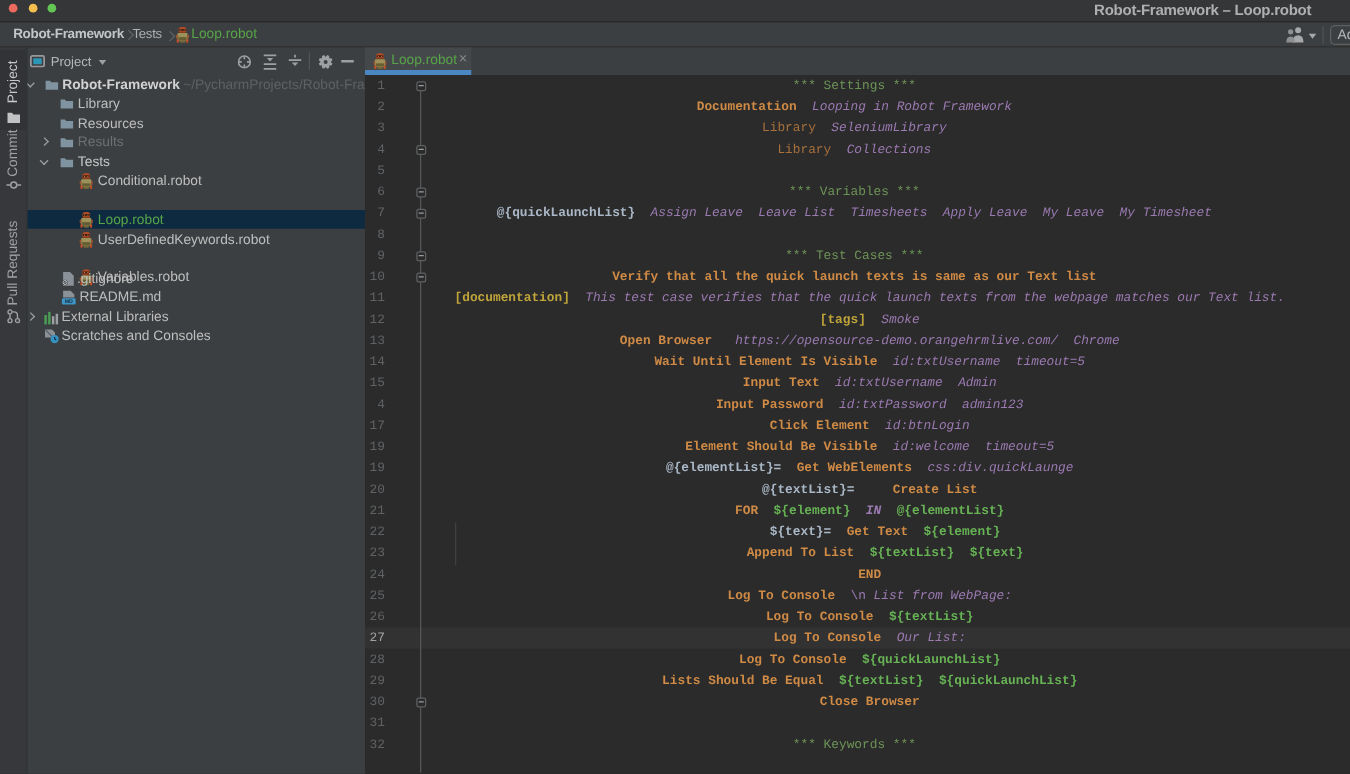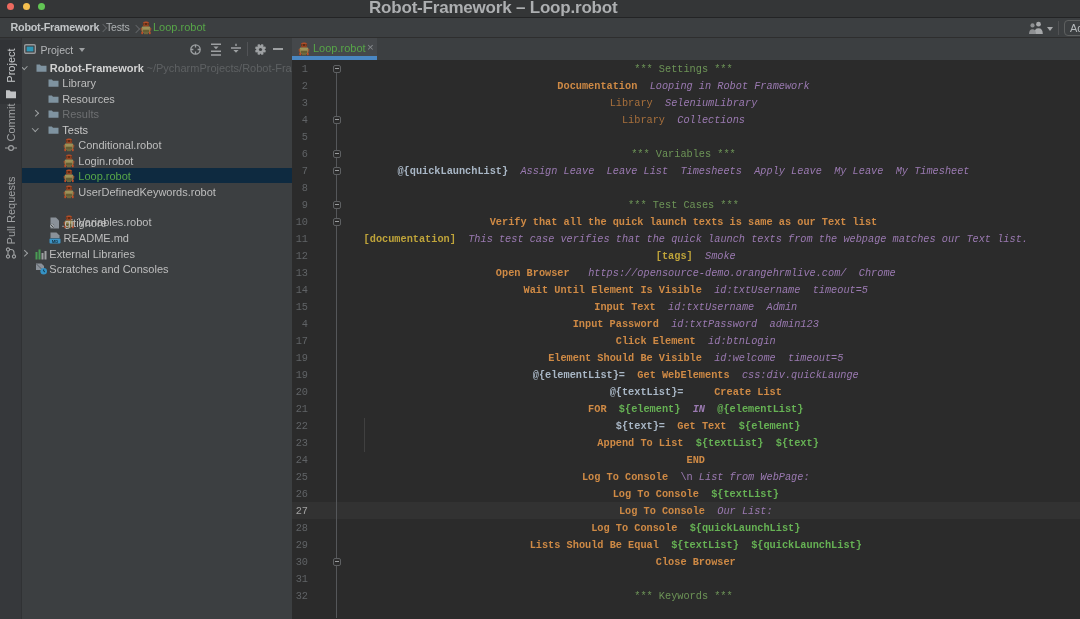--- a/index.html
+++ b/index.html
@@ -1,21 +1,21 @@
 <!DOCTYPE html>
 <html><head>
 <meta charset="utf-8">
 <style>
 html,body{margin:0;padding:0;width:1080px;height:619px;overflow:hidden;background:#2b2b2b;
 font-family:"Liberation Sans",sans-serif;}
 *{box-sizing:border-box;}
 .abs{position:absolute;}
 
 #titlebar{position:absolute;left:0;top:0;width:1080px;height:18px;background:#343637;border-bottom:1px solid #232425;}
-#titlebar .title{position:absolute;text-align:left;font-size:17px;font-weight:bold;color:#adafb1;line-height:15px;letter-spacing:-0.2px;}
+#titlebar .title{position:absolute;text-align:right;font-size:12px;font-weight:bold;color:#adafb1;line-height:15px;letter-spacing:-0.2px;}
 .light{position:absolute;top:3px;width:7px;height:7px;border-radius:50%;}
 #crumbs{position:absolute;left:0;top:18px;width:1080px;height:20px;background:#3c3f41;border-bottom:1px solid #2e2e2e;}
 .crumbtxt{position:absolute;top:0;height:20px;line-height:19px;font-size:10.5px;color:#adb1b3;}
 .chev-r{position:absolute;width:6px;height:6px;border-right:1px solid #5f6265;border-bottom:1px solid #5f6265;transform:rotate(-45deg);}
 
 #stripe{position:absolute;left:0;top:38px;width:22px;height:581px;background:#36383b;border-right:1px solid #303234;}
 .vlabel{position:absolute;font-size:11px;color:#9fa1a3;text-align:center;transform:rotate(-90deg);white-space:nowrap;}
 
 #panel{position:absolute;left:22px;top:38px;width:270px;height:581px;background:#3c3f41;}
 #phead{position:absolute;left:0;top:0;width:270px;height:22px;}
@@ -169,26 +169,20 @@
       <svg class="ticon" style="left:26px;top:3px;" width="11" height="10" viewBox="0 0 11 10">
         <path d="M0.5 1.5 h3.4 l1.1 1.3 H10.5 V8.8 H0.5 Z" fill="#7f93a0"></path>
       </svg>
       <span class="lbl" style="left:40.3px;color:#c8c8c8;">Tests</span>
     </div>
   <div class="trow" style="top:99.2px;">
       <svg class="ticon" style="left:41px;top:1px;" width="12" height="14" viewBox="0 0 12 14">
         <use href="#robot"></use>
       </svg>
       <span class="lbl" style="left:56.3px;">Conditional.robot</span>
-    </div>
-  <div class="trow" style="top:114.6px;">
-      <svg class="ticon" style="left:41px;top:1px;" width="12" height="14" viewBox="0 0 12 14">
-        <use href="#robot"></use>
-      </svg>
-      <span class="lbl" style="left:56.3px;">Login.robot</span>
     </div>
   <div class="trow" style="top:130.1px;">
       <svg class="ticon" style="left:41px;top:1px;" width="12" height="14" viewBox="0 0 12 14">
         <use href="#robot"></use>
       </svg>
       <span class="lbl" style="left:56.3px;color:#57a648;">Loop.robot</span>
     </div>
   <div class="trow" style="top:145.6px;">
       <svg class="ticon" style="left:41px;top:1px;" width="12" height="14" viewBox="0 0 12 14">
         <use href="#robot"></use>

